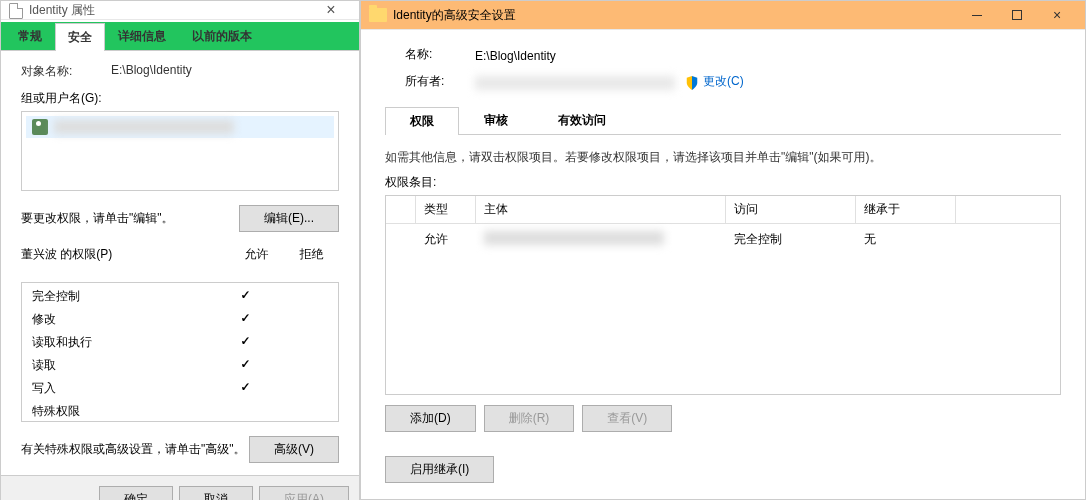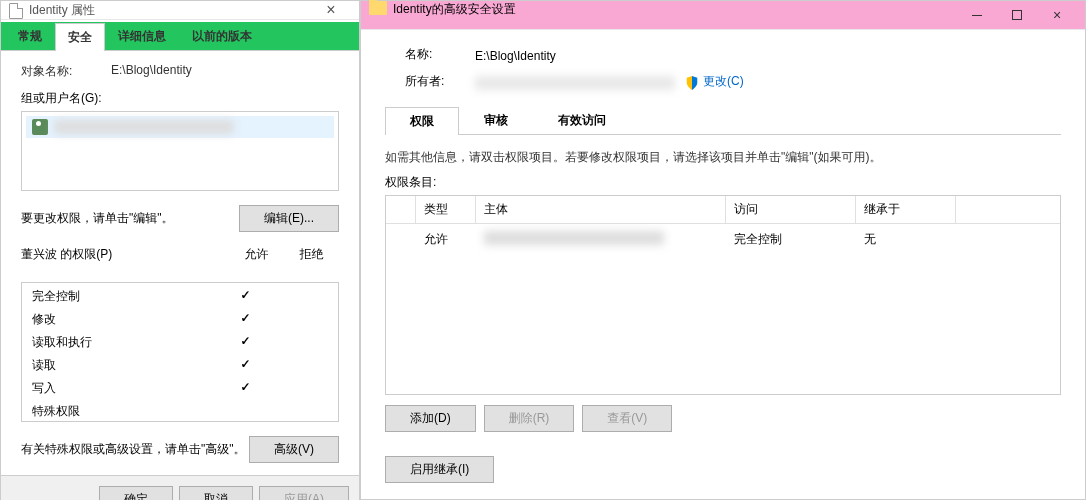--- a/index.html
+++ b/index.html
@@ -41,21 +41,21 @@
     .perm-row .pr-name { flex: 1; }
     .perm-row .pr-col { width: 55px; text-align: center; font-weight: bold; }
     
     .advanced-row { display: flex; justify-content: space-between; align-items: center; margin-top: 14px; }
     
     .bottom-buttons { border-top: 1px solid #ccc; padding: 10px; display: flex; justify-content: flex-end; gap: 6px; background: #f0f0f0; }
     .btn.disabled { color: #999; }
     
     
     .right-dialog { flex: 1; background: #fff; border: 1px solid #ccc; display: flex; flex-direction: column; }
-    .right-titlebar { height: 30px; display: flex; align-items: flex-start; padding: 0 8px; background: #f9a8d4; border-bottom: 1px solid #e8e8e8; }
+    .right-titlebar { height: 30px; display: flex; align-items: center; padding: 0 8px; background: #fdba74; border-bottom: 1px solid #e8e8e8; }
     .folder-icon { width: 18px; height: 14px; background: #ffd86e; border-radius: 1px; margin-right: 6px; position: relative; }
     .folder-icon::before { content: ''; position: absolute; top: -3px; left: 0; width: 8px; height: 3px; background: #ffd86e; border-radius: 1px 1px 0 0; }
     .win-controls { margin-left: auto; display: flex; }
     .win-btn { width: 40px; height: 28px; display: flex; align-items: center; justify-content: center; cursor: pointer; }
     .win-btn span { display: inline-block; }
     .min-ico { width: 10px; height: 1px; background: #333; }
     .max-ico { width: 10px; height: 10px; border: 1px solid #333; }
     .cls-ico { font-size: 14px; color: #333; }
     
     .right-content { padding: 16px 24px; flex: 1; display: flex; flex-direction: column; }

